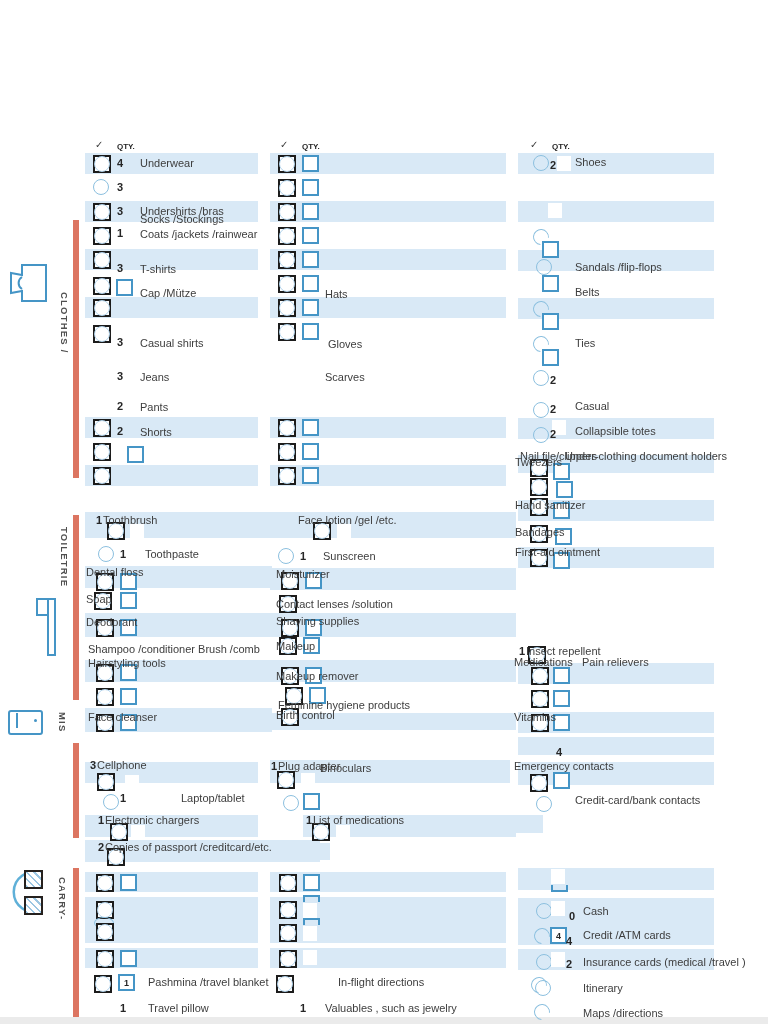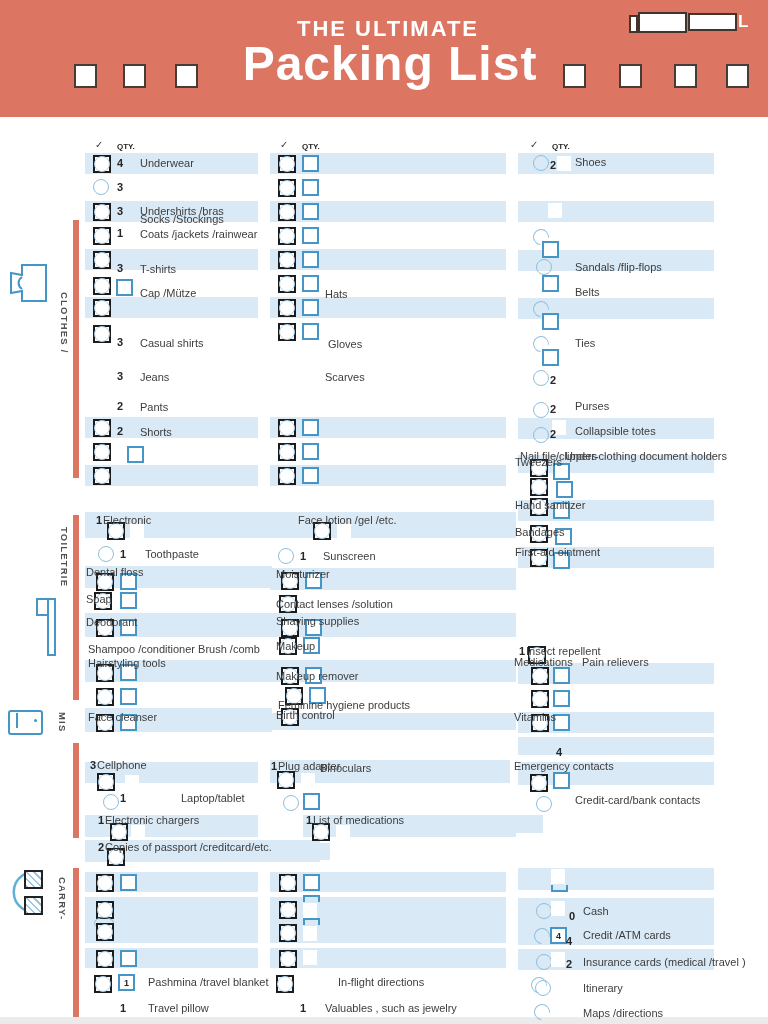--- a/index.html
+++ b/index.html
@@ -39,37 +39,20 @@
   .icon-part{position:absolute;border:2px solid #4595C6;background:#fff}
   .hatch-sq{position:absolute;width:15px;height:15px;border:2px solid #26211e;
             background:repeating-linear-gradient(45deg,#9cc6e2 0 2px,#fff 2px 5px)}
   .foot{position:absolute;left:0;bottom:0;width:768px;height:7px;background:#ebebeb}
 </style>
 </head>
 <body>
 
 <div id="sheet">
 
-  <div class="hdr">
-    <div class="kicker">THE ULTIMATE</div>
-    <div class="title">Packing List</div>
-    <div class="dsq" style="left:74px;top:64px"></div>
-    <div class="dsq" style="left:123px;top:64px"></div>
-    <div class="dsq" style="left:175px;top:64px"></div>
-    <div class="dsq" style="left:563px;top:64px"></div>
-    <div class="dsq" style="left:619px;top:64px"></div>
-    <div class="dsq" style="left:674px;top:64px"></div>
-    <div class="dsq" style="left:726px;top:64px"></div>
-    <div>
-      <div class="pencil-piece" style="left:629px;top:15px;width:5px;height:14px"></div>
-      <div class="pencil-piece" style="left:638px;top:12px;width:45px;height:17px"></div>
-      <div class="pencil-piece" style="left:688px;top:13px;width:45px;height:14px"></div>
-      <span class="pencil-letter" style="left:738px;top:12px">L</span>
-    </div>
-  </div>
 
   <div class="sbar" style="top:220px;height:258px"></div>
   <div class="sbar" style="top:515px;height:185px"></div>
   <div class="sbar" style="top:743px;height:95px"></div>
   <div class="sbar" style="top:868px;height:150px"></div>
 
   <div class="slabel" style="left:70px;top:292px">CLOTHES /</div>
   <div class="slabel" style="left:70px;top:527px">TOILETRIE</div>
   <div class="slabel" style="left:68px;top:712px">MIS</div>
   <div class="slabel" style="left:68px;top:877px">CARRY-</div>
@@ -441,31 +424,31 @@
     <div class="txt" style="left: 325px; top: 288px;">Hats</div>
     <div class="txt" style="left: 328px; top: 338px;">Gloves</div>
     <div class="txt" style="left: 325px; top: 371px;">Scarves</div>
     <div class="txt b" style="left: 550px; top: 159px;">2</div>
     <div class="txt" style="left: 575px; top: 156px;">Shoes</div>
     <div class="txt" style="left: 575px; top: 261px;">Sandals /flip-flops</div>
     <div class="txt" style="left: 575px; top: 286px;">Belts</div>
     <div class="txt" style="left: 575px; top: 337px;">Ties</div>
     <div class="txt b" style="left: 550px; top: 374px;">2</div>
     <div class="txt b" style="left: 550px; top: 403px;">2</div>
-    <div class="txt" style="left: 575px; top: 400px;">Purses</div>
+    <div class="txt" style="left: 575px; top: 400px;">Casual</div>
     <div class="txt b" style="left: 550px; top: 428px;">2</div>
     <div class="txt" style="left: 575px; top: 425px;">Collapsible totes</div>
     <div class="txt" style="left: 520px; top: 450px;">Nail file/clippers</div>
     <div class="txt" style="left: 565px; top: 450px;">Under-clothing document holders</div>
     <div class="txt" style="left: 515px; top: 456px;">Tweezers</div>
     <div class="txt" style="left: 515px; top: 499px;">Hand sanitizer</div>
     <div class="txt" style="left: 515px; top: 526px;">Bandages</div>
     <div class="txt" style="left: 515px; top: 546px;">First-aid ointment</div>
     <div class="txt b" style="left: 96px; top: 514px;">1</div>
-    <div class="txt" style="left: 103px; top: 514px;">Electronic</div>
+    <div class="txt" style="left: 103px; top: 514px;">Toothbrush</div>
     <div class="txt b" style="left: 120px; top: 548px;">1</div>
     <div class="txt" style="left: 145px; top: 548px;">Toothpaste</div>
     <div class="txt" style="left: 86px; top: 566px;">Dental floss</div>
     <div class="txt" style="left: 86px; top: 593px;">Soap</div>
     <div class="txt" style="left: 86px; top: 616px;">Deodorant</div>
     <div class="txt" style="left: 88px; top: 643px;">Shampoo /conditioner Brush /comb</div>
     <div class="txt" style="left: 88px; top: 657px;">Hairstyling tools</div>
     <div class="txt" style="left: 88px; top: 711px;">Face cleanser</div>
     <div class="txt" style="left: 298px; top: 514px;">Face lotion /gel /etc.</div>
     <div class="txt b" style="left: 300px; top: 550px;">1</div>

